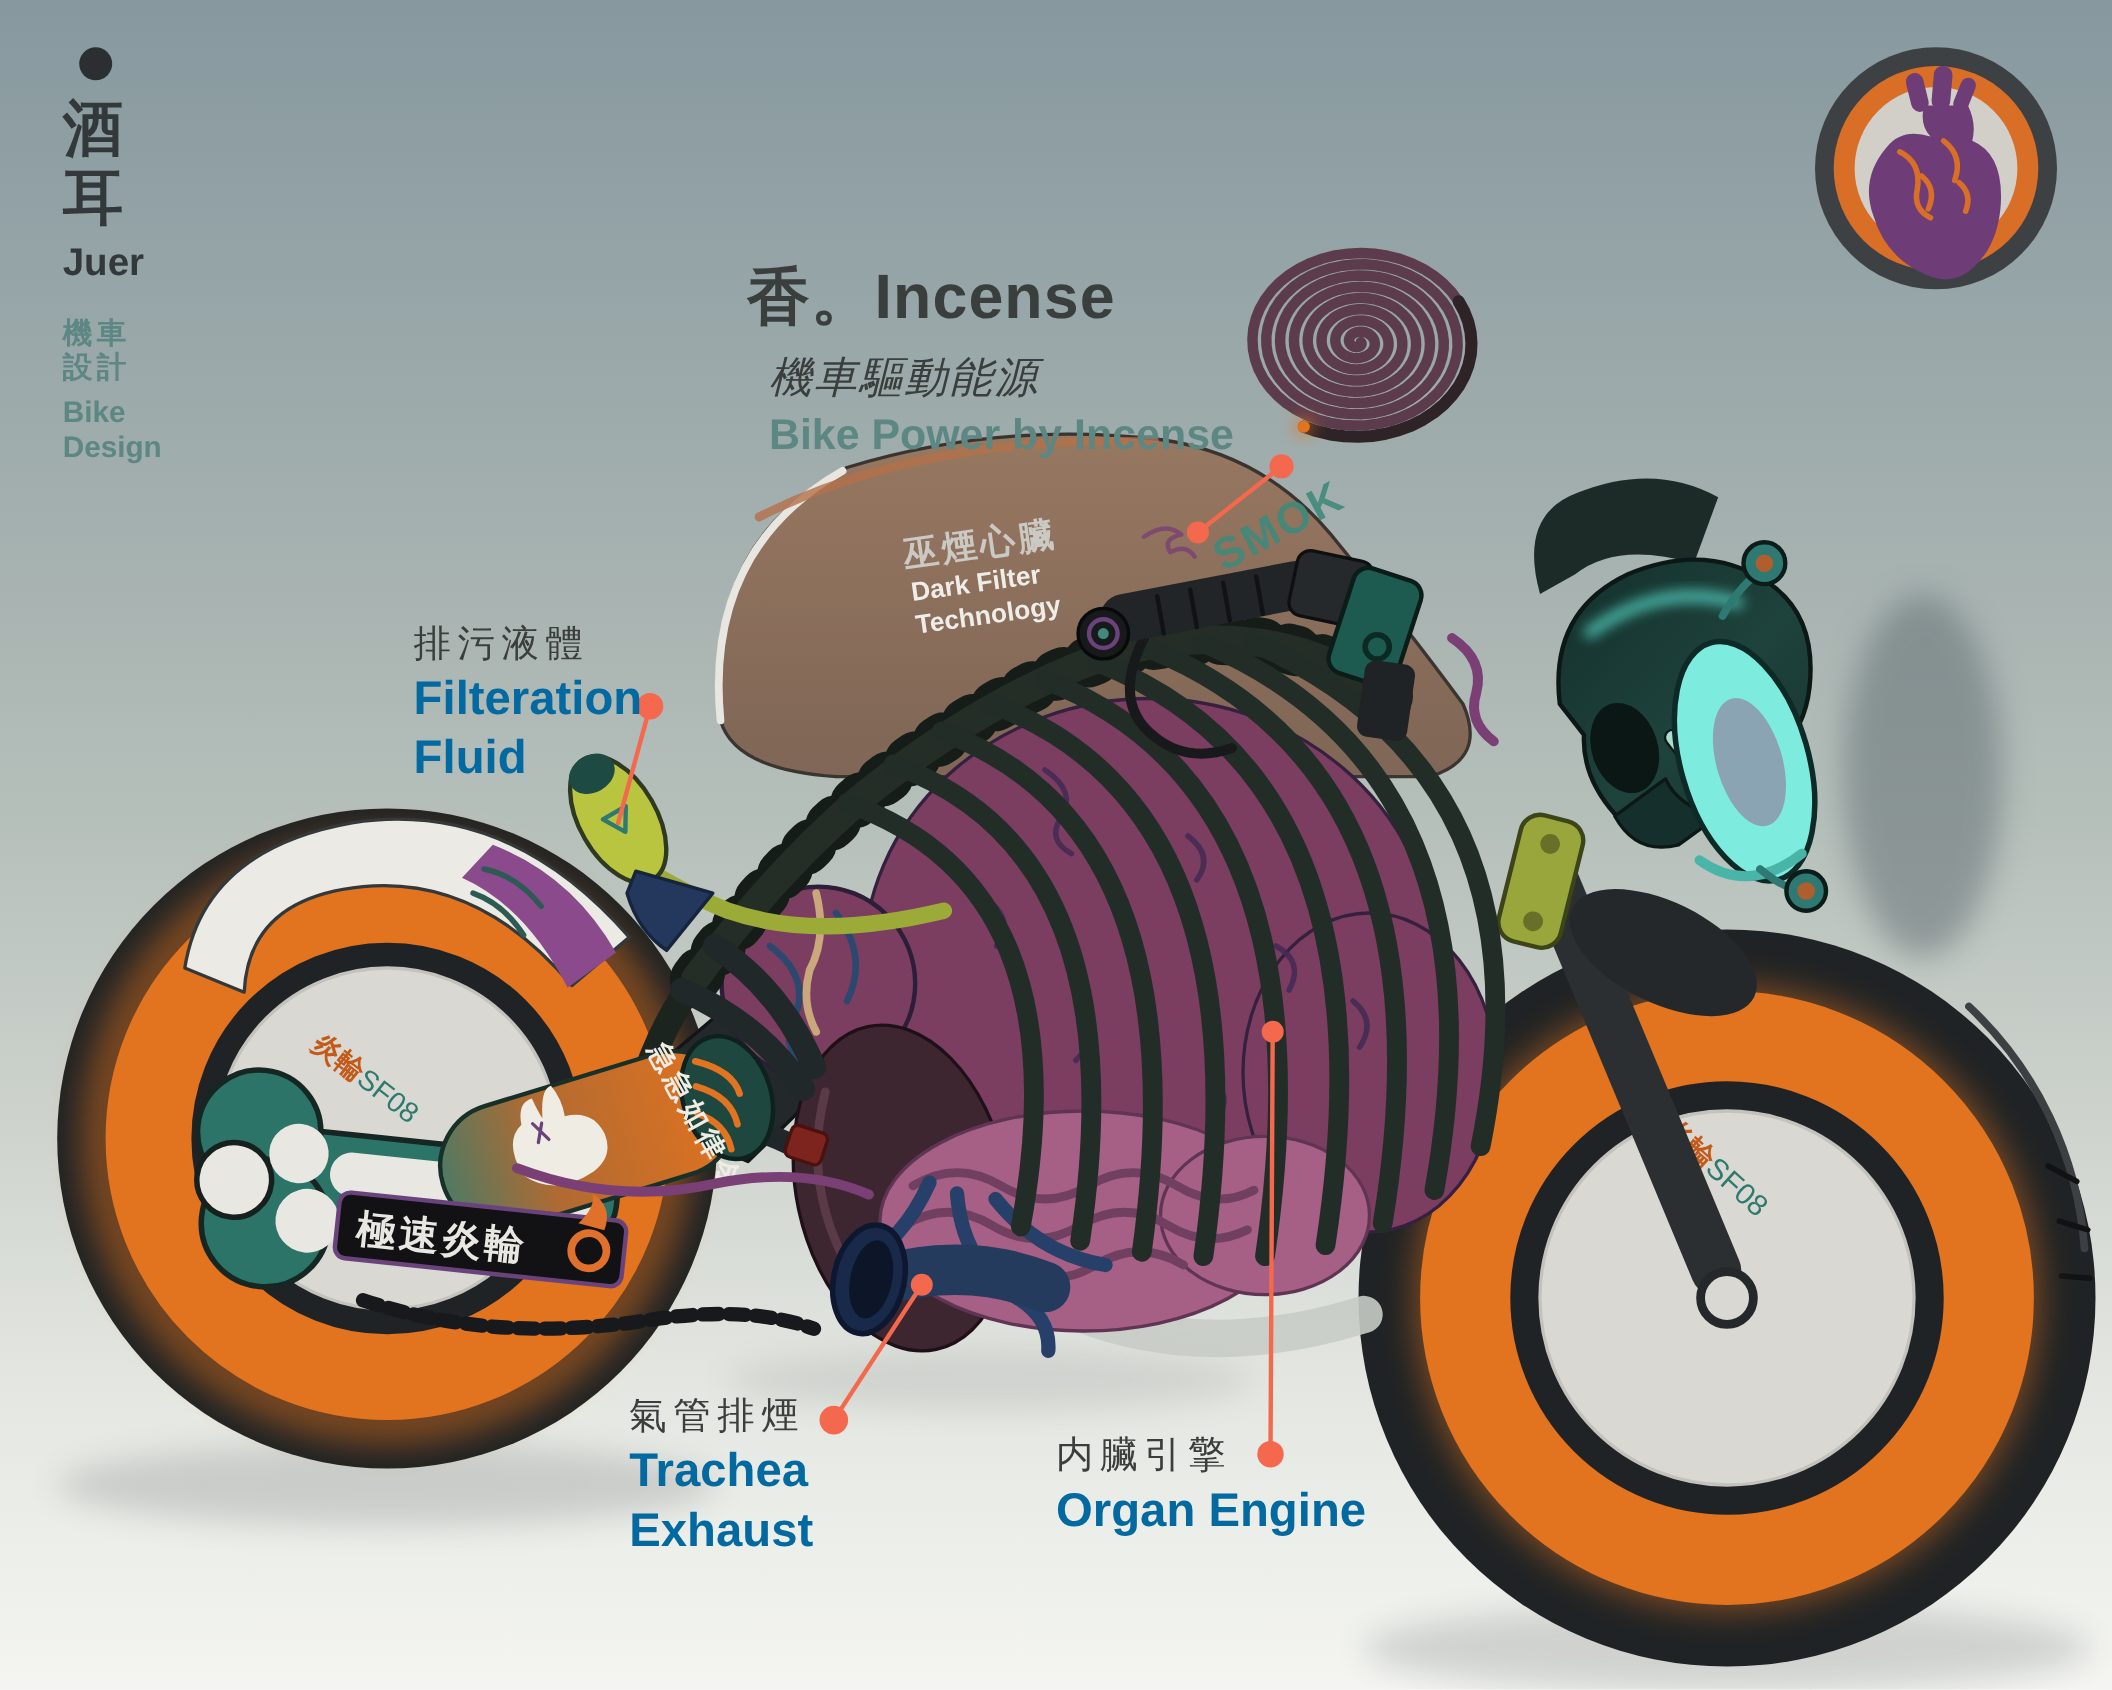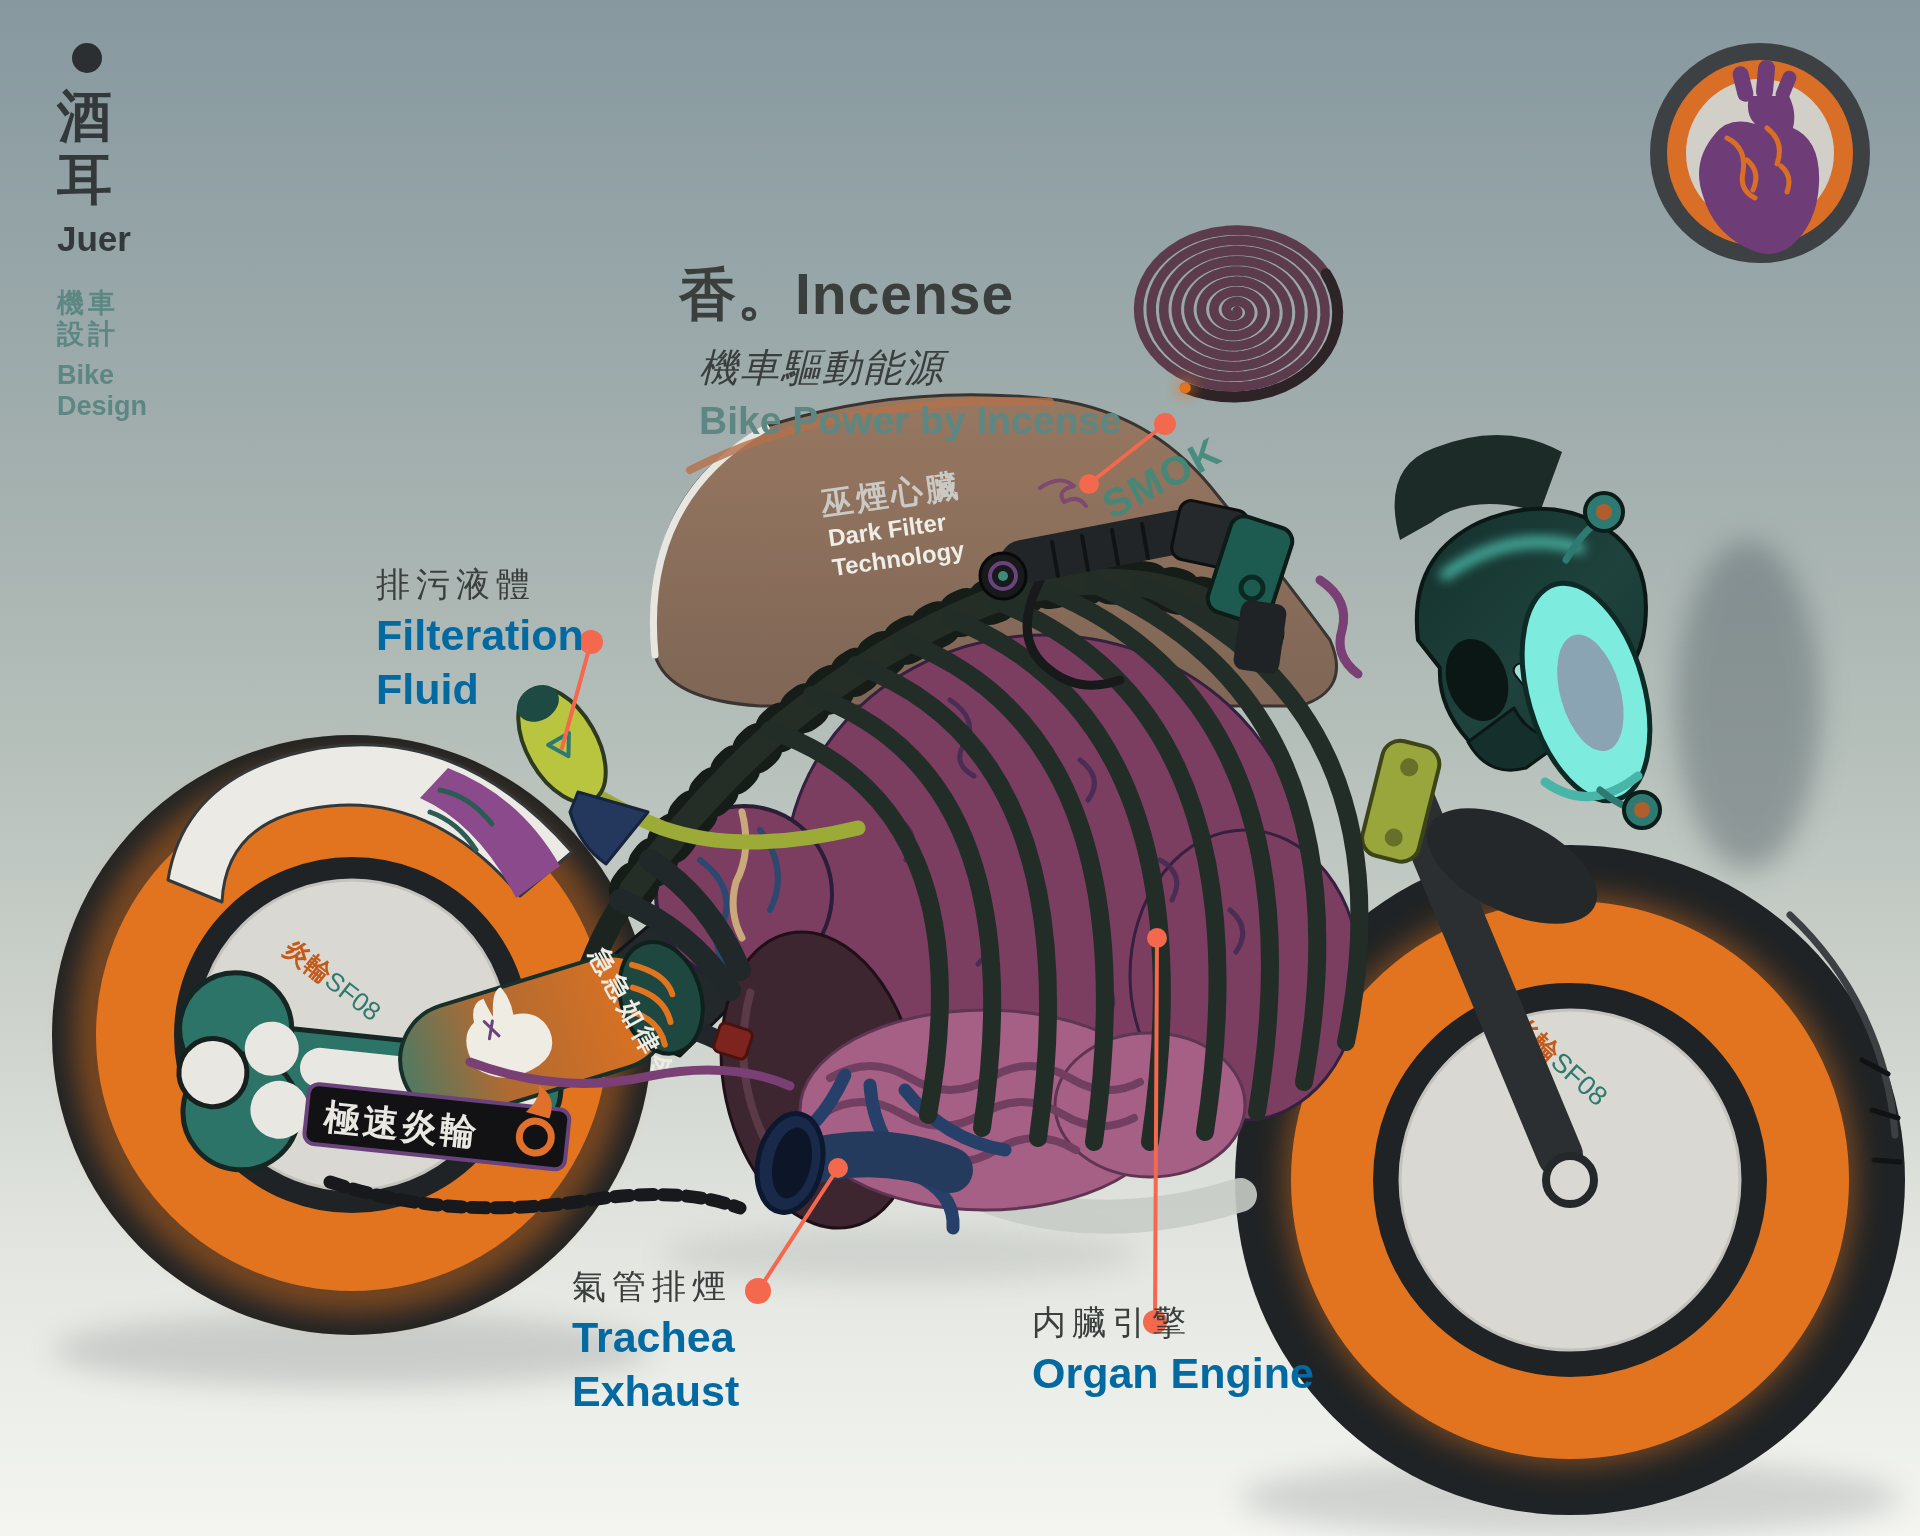--- a/index.html
+++ b/index.html
@@ -15,31 +15,31 @@
 
   
   .logo{left:57px;top:43px;color:#33383a;}
   .logo-dot{width:30px;height:30px;border-radius:50%;background:#2b2f31;margin:0 0 12px 15px;}
   .logo-cjk{font-size:55px;line-height:63px;font-weight:700;letter-spacing:0;}
   .logo-latin{font-size:35px;font-weight:700;margin-top:8px;}
   .logo-sub-cjk{font-size:27px;line-height:31px;font-weight:700;color:#5d8783;margin-top:29px;letter-spacing:4px;}
   .logo-sub-en{font-size:27px;line-height:31px;font-weight:700;color:#5d8783;margin-top:10px;}
 
   
-  .title{left:679px;top:257px;}
+  .title{left:679px;top:232px;}
   .title-main{font-size:57px;font-weight:600;color:#3a3f3d;letter-spacing:1px;}
   .title-cjk{font-size:39px;color:#3a3f3d;margin:7px 0 0 20px;letter-spacing:2px;font-style:italic;}
   .title-en{font-size:39px;font-weight:700;color:#5d8783;margin:4px 0 0 20px;}
 
   
   .callout .cjk{font-size:34px;color:#3a3f3d;letter-spacing:6px;font-weight:500;}
   .callout .en{font-size:43px;font-weight:700;color:#0369a1;line-height:54px;}
   .co-filter{left:376px;top:562px;}
   .co-trachea{left:572px;top:1232px;margin-top:32px;}
-  .co-organ{left:1032px;top:1300px;}
+  .co-organ{left:960px;top:1300px;}
 </style>
 </head>
 <body>
 
 <div class="canvas">
 
 <svg class="art" width="1920" height="1536" viewBox="0 0 1920 1536">
   <defs>
     <filter id="b6" x="-40%" y="-40%" width="180%" height="180%">
           <feGaussianBlur stdDeviation="6"></feGaussianBlur>

